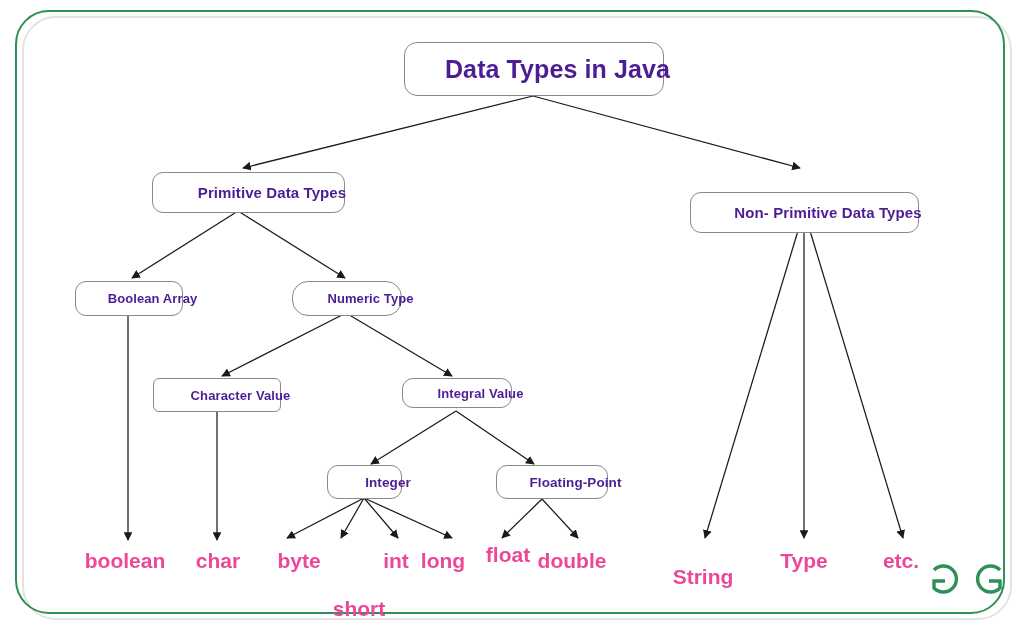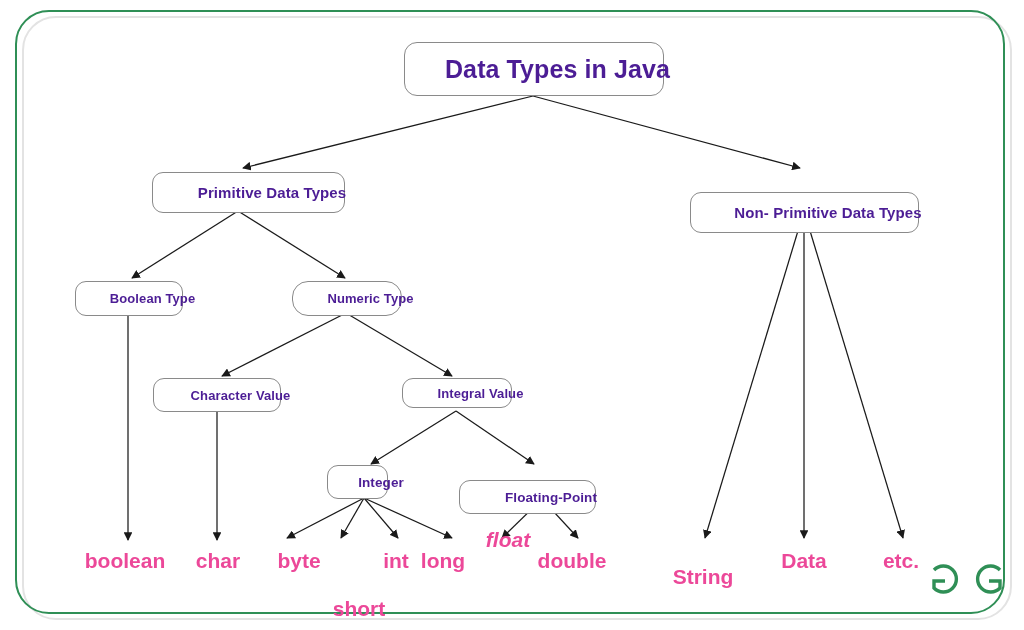--- a/index.html
+++ b/index.html
@@ -136,53 +136,53 @@
 
   <div class="node lvl1" style="left:152px; top:172px; width:193px; height:41px;">
     <span>Primitive Data Types</span>
   </div>
 
   <div class="node lvl1" style="left:690px; top:172px; width:229px; height:41px;margin-top:20px;">
     <span>Non- Primitive Data Types</span>
   </div>
 
   <div class="node lvl2" style="left:75px; top:281px; width:108px; height:35px;">
-    <span>Boolean Type</span>
+    <span>Boolean Array</span>
   </div>
 
   <div class="node lvl2" style="left:292px; top:281px; width:110px; height:35px;border-radius:16px;">
     <span>Numeric Type</span>
   </div>
 
-  <div class="node lvl3" style="left:153px; top:378px; width:128px; height:34px;">
+  <div class="node lvl3" style="left:153px; top:378px; width:128px; height:34px;border-radius:6px;">
     <span>Character Value</span>
   </div>
 
   <div class="node lvl3" style="left:402px; top:378px; width:110px; height:30px;">
     <span>Integral Value</span>
   </div>
 
-  <div class="node lvl4" style="left:327px; top:465px; width:61px; height:34px;">
+  <div class="node lvl4" style="left:327px; top:465px; width:75px; height:34px;">
     <span>Integer</span>
   </div>
 
-  <div class="node lvl4" style="left:459px; top:465px; width:137px; height:34px;margin-top:15px;">
+  <div class="node lvl4" style="left:496px; top:465px; width:112px; height:34px;">
     <span>Floating-Point</span>
   </div>
 
   <div class="leaf" style="left:125px; top:549px;"><span>boolean</span></div>
   <div class="leaf" style="left:218px; top:549px;"><span>char</span></div>
   <div class="leaf" style="left:299px; top:549px;text-align:right;"><span>byte</span></div>
   <div class="leaf" style="left:359px; top:549px;margin-top:48px;"><span>short</span></div>
   <div class="leaf" style="left:396px; top:549px;"><span>int</span></div>
   <div class="leaf" style="left:443px; top:549px;"><span>long</span></div>
-  <div class="leaf" style="left:508px; top:528px;font-style:italic;"><span>float</span></div>
+  <div class="leaf" style="left:508px; top:543px;"><span>float</span></div>
   <div class="leaf" style="left:572px; top:549px;"><span>double</span></div>
   <div class="leaf" style="left:703px; top:549px;margin-top:16px;"><span>String</span></div>
-  <div class="leaf" style="left:804px; top:549px;"><span>Data</span></div>
+  <div class="leaf" style="left:804px; top:549px;"><span>Type</span></div>
   <div class="leaf" style="left:901px; top:549px;"><span>etc.</span></div>
 
   <svg id="logo" viewBox="0 0 80 54" xmlns="http://www.w3.org/2000/svg">
     <g fill="none" stroke="#2f8f56" stroke-width="3.4">
 
       <g transform="translate(36,0) scale(-1,1)">
         <path d="M 30 14 A 13 13 0 1 0 30 32 L 30 25 L 19 25"></path>
       </g>
 
       <path d="M 72 14 A 13 13 0 1 0 72 32 L 72 25 L 61 25"></path>

